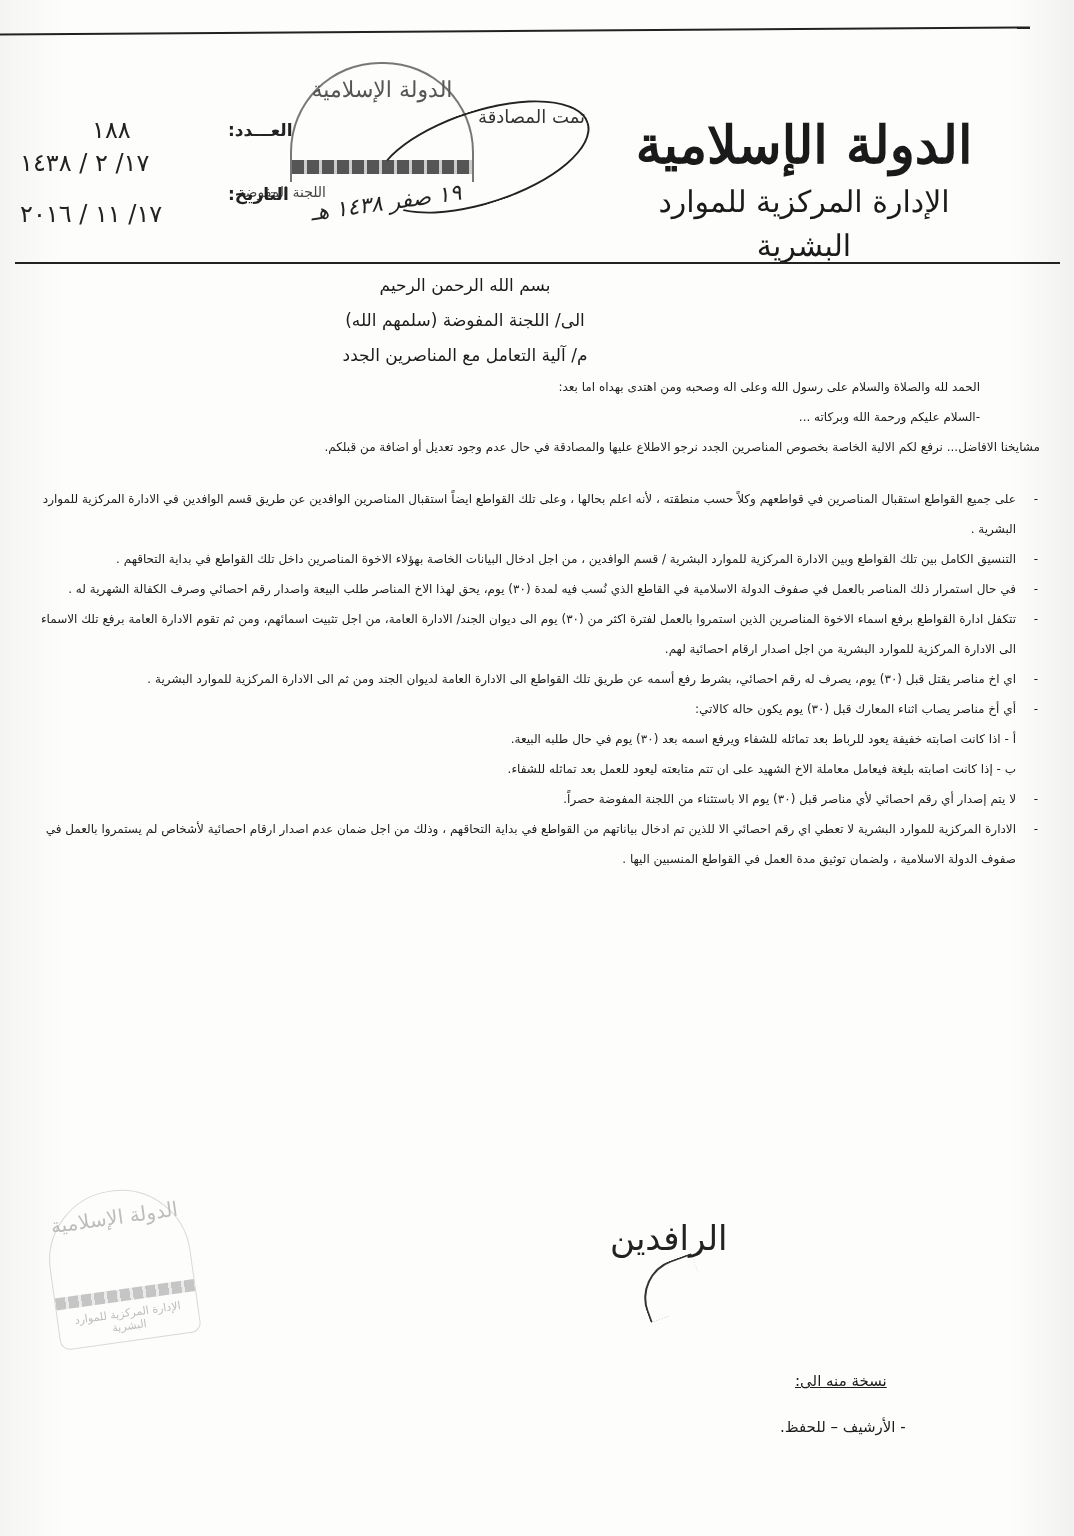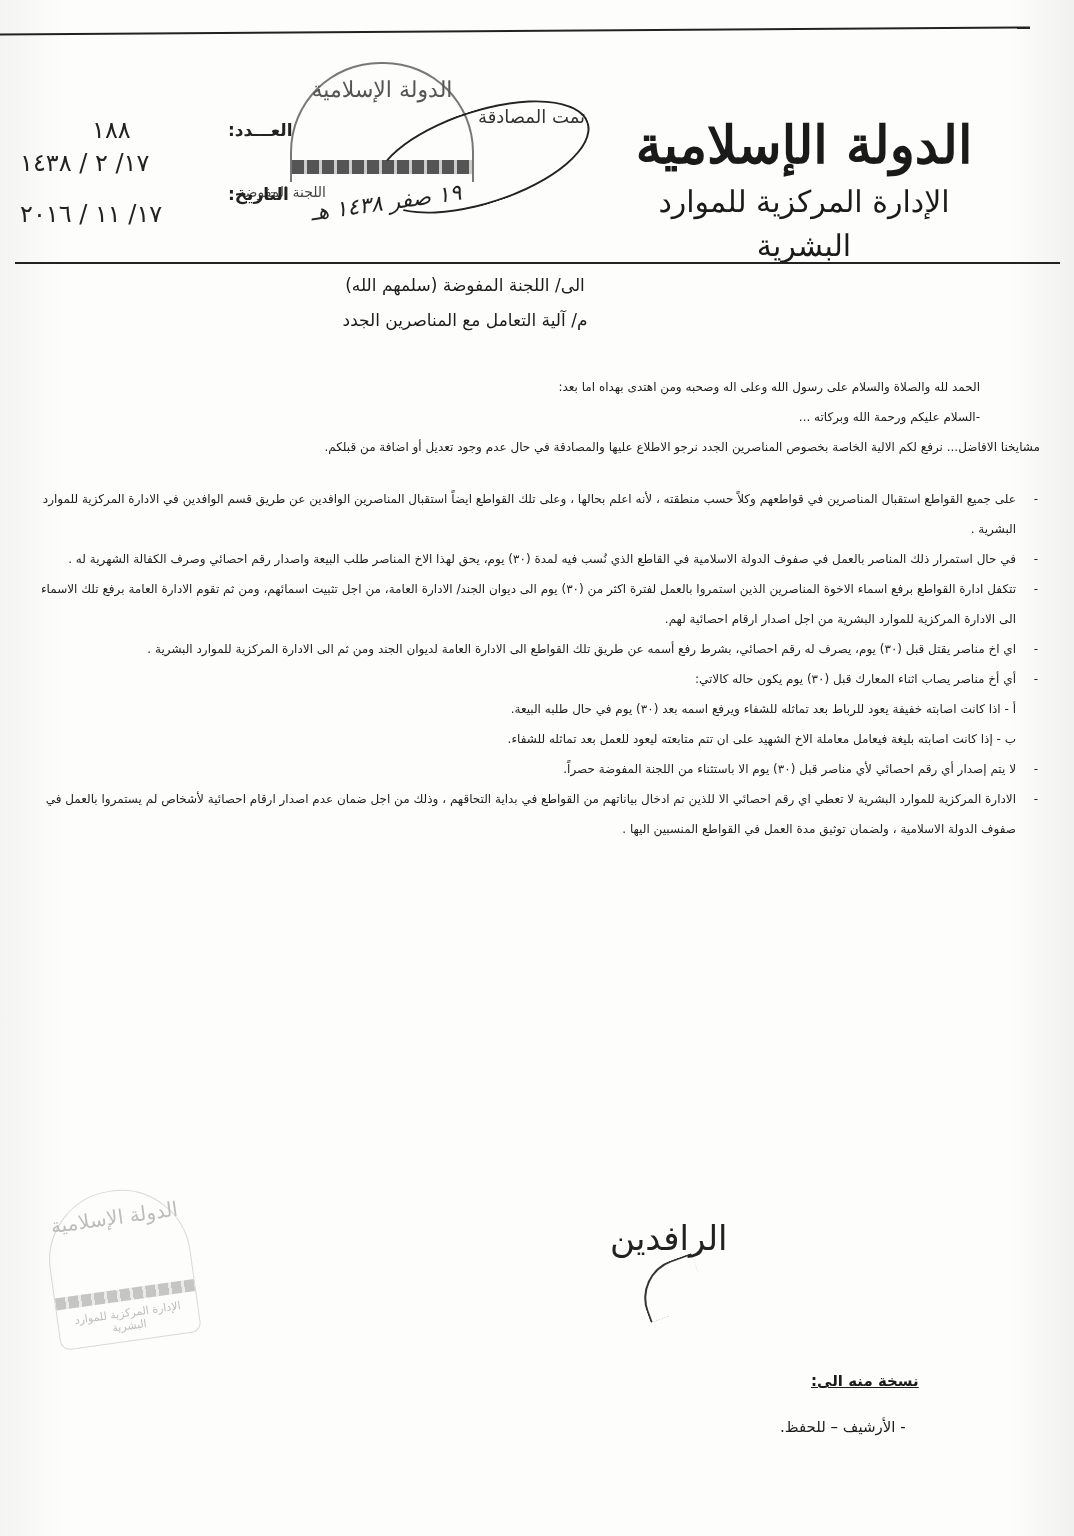--- a/index.html
+++ b/index.html
@@ -28,21 +28,21 @@
   .bullets { list-style: none; margin: 0; padding: 0; }
   .bullets li { position: relative; padding-right: 24px; margin-bottom: 0; }
   .bullets li::before { content: "-"; position: absolute; right: 2px; top: 0; }
   .subitem { padding-right: 24px; }
   .signature-label { position: absolute; left: 610px; top: 1218px; font-size: 34px; direction: rtl; color: #222; }
   .signature-stroke { position: absolute; left: 640px; top: 1262px; width: 60px; height: 50px; border-left: 2px solid #333; border-top: 2px solid #333; border-radius: 40px 0 0 0; transform: rotate(-20deg); }
   .stamp2 { position: absolute; left: 50px; top: 1190px; width: 140px; height: 150px; border: 1px solid #bbb; border-radius: 70px 70px 10px 10px; opacity: 0.55; transform: rotate(-8deg); text-align: center; color: #888; }
   .stamp2-text { font-family: "DejaVu Serif", serif; font-size: 20px; padding-top: 14px; direction: rtl; }
   .stamp2-band { position: absolute; left: 0; right: 0; bottom: 40px; height: 12px; background: repeating-linear-gradient(90deg,#999 0 10px,#ddd 10px 13px); }
   .stamp2-caption { position: absolute; left: 6px; right: 6px; bottom: 8px; font-size: 11px; direction: rtl; }
-  .cc-title { position: absolute; left: 795px; top: 1372px; font-size: 15px; direction: rtl; text-decoration: underline; font-weight: bold; margin-left: 16px; }
+  .cc-title { position: absolute; left: 795px; top: 1372px; font-size: 15px; direction: rtl; text-decoration: underline; font-weight: normal; }
   .cc-item { position: absolute; left: 780px; top: 1418px; font-size: 15px; direction: rtl; }
 </style>
 </head>
 <body>
 
 <div class="page">
   <div class="top-line"></div>
 
   <div class="head-right">
     <div class="head-title">الدولة الإسلامية</div>
@@ -61,31 +61,33 @@
   <div class="meta-label" style="left:228px; top:120px;">العـــدد:</div>
   <div class="meta-value" style="left:92px; top:116px;">١٨٨</div>
   <div class="meta-label" style="left:228px; top:184px;">التاريخ:</div>
   <div class="meta-value" style="left:20px; top:149px;">١٧/ ٢ / ١٤٣٨</div>
   <div class="meta-value" style="left:20px; top:200px;">١٧/ ١١ / ٢٠١٦</div>
   <div class="hand-date">١٩ صفر ١٤٣٨ هـ</div>
 
   <div class="header-rule"></div>
 
   <div class="center-block">
+    <div>بسم الله الرحمن الرحيم</div>
     <div>الى/ اللجنة المفوضة (سلمهم الله)</div>
     <div>م/ آلية التعامل مع المناصرين الجدد</div>
   </div>
 
   <div class="body-text" style="top:372px;">
     <p class="para" style="padding-right:60px;">الحمد لله والصلاة والسلام على رسول الله وعلى اله وصحبه ومن اهتدى بهداه اما بعد:</p>
     <p class="para" style="padding-right:60px;">-السلام عليكم ورحمة الله وبركاته ...</p>
     <p class="para">مشايخنا الافاضل... نرفع لكم الالية الخاصة بخصوص المناصرين الجدد نرجو الاطلاع عليها والمصادقة في حال عدم وجود تعديل أو اضافة من قبلكم.</p>
     <div style="height:22px;"></div>
     <ul class="bullets">
       <li>على جميع القواطع استقبال المناصرين في قواطعهم وكلاً حسب منطقته ، لأنه اعلم بحالها ، وعلى تلك القواطع ايضاً استقبال المناصرين الوافدين عن طريق قسم الوافدين في الادارة المركزية للموارد البشرية .</li>
+      <li>التنسيق الكامل بين تلك القواطع وبين الادارة المركزية للموارد البشرية / قسم الوافدين ، من اجل ادخال البيانات الخاصة بهؤلاء الاخوة المناصرين داخل تلك القواطع في بداية التحاقهم .</li>
       <li>في حال استمرار ذلك المناصر بالعمل في صفوف الدولة الاسلامية في القاطع الذي نُسب فيه لمدة (٣٠) يوم، يحق لهذا الاخ المناصر طلب البيعة واصدار رقم احصائي وصرف الكفالة الشهرية له .</li>
       <li>تتكفل ادارة القواطع برفع اسماء الاخوة المناصرين الذين استمروا بالعمل لفترة اكثر من (٣٠) يوم الى ديوان الجند/ الادارة العامة، من اجل تثبيت اسمائهم، ومن ثم تقوم الادارة العامة برفع تلك الاسماء الى الادارة المركزية للموارد البشرية من اجل اصدار ارقام احصائية لهم.</li>
       <li>اي اخ مناصر يقتل قبل (٣٠) يوم، يصرف له رقم احصائي، بشرط رفع أسمه عن طريق تلك القواطع الى الادارة العامة لديوان الجند ومن ثم الى الادارة المركزية للموارد البشرية .</li>
       <li>أي أخ مناصر يصاب اثناء المعارك قبل (٣٠) يوم يكون حاله كالاتي:</li>
     </ul>
     <div class="subitem">أ - اذا كانت اصابته خفيفة يعود للرباط بعد تماثله للشفاء ويرفع اسمه بعد (٣٠) يوم في حال طلبه البيعة.</div>
     <div class="subitem">ب - إذا كانت اصابته بليغة فيعامل معاملة الاخ الشهيد على ان تتم متابعته ليعود للعمل بعد تماثله للشفاء.</div>
     <ul class="bullets">
       <li>لا يتم إصدار أي رقم احصائي لأي مناصر قبل (٣٠) يوم الا باستثناء من اللجنة المفوضة حصراً.</li>
       <li>الادارة المركزية للموارد البشرية لا تعطي اي رقم احصائي الا للذين تم ادخال بياناتهم من القواطع في بداية التحاقهم ، وذلك من اجل ضمان عدم اصدار ارقام احصائية لأشخاص لم يستمروا بالعمل في صفوف الدولة الاسلامية ، ولضمان توثيق مدة العمل في القواطع المنسبين اليها .</li>

